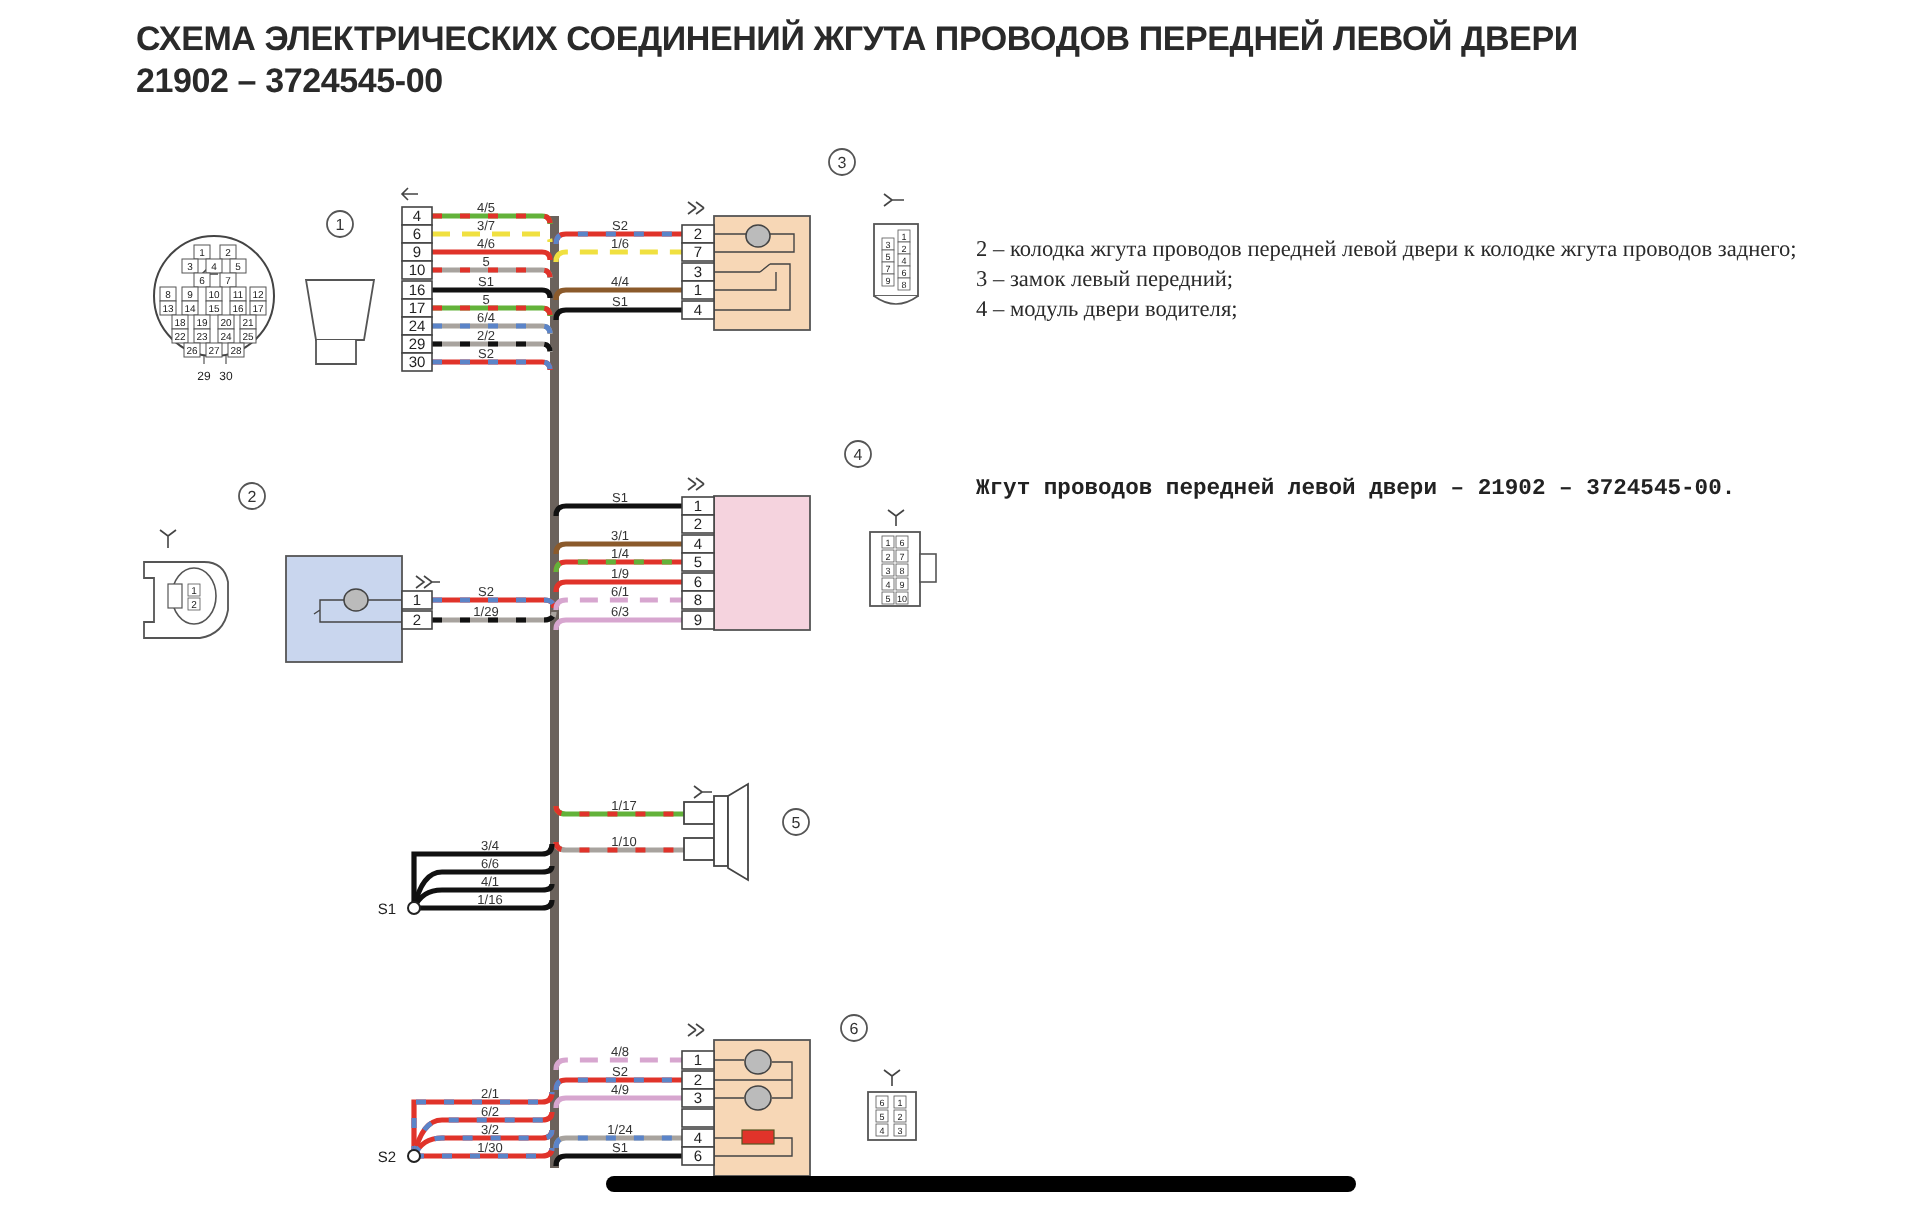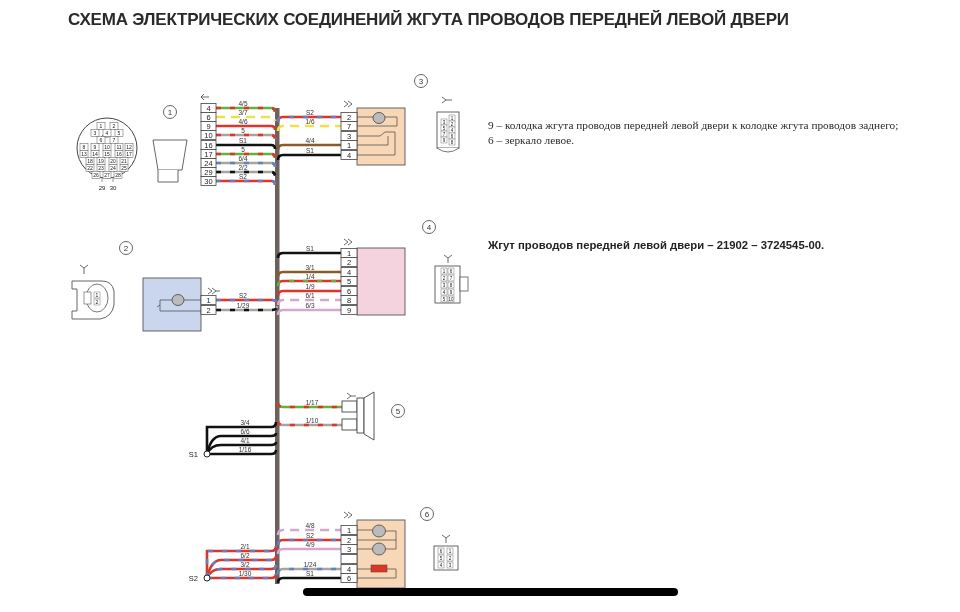--- a/index.html
+++ b/index.html
@@ -1,36 +1,38 @@
 <!DOCTYPE html>
 <html><head>
 <meta charset="utf-8">
 <style>
   html, body { margin:0; padding:0; background:#ffffff; }
   body { width:960px; height:612px; position:relative; overflow:hidden; font-family:"Liberation Sans", sans-serif; }
   .title { position:absolute; left:68px; top:9px; font-family:Liberation Sans, sans-serif; font-weight:bold; font-size:17px; color:#2a2a2a; line-height:21px; letter-spacing:-0.2px; }
   .legend { position:absolute; left:488px; top:118px; font-family:"Liberation Serif", serif; font-size:11.3px; color:#2a2a2a; line-height:15.2px; }
   .legend div { white-space:nowrap; }
-  .harness { position:absolute; left:488px; top:239px; font-family:Liberation Sans, sans-serif; font-weight:bold; font-size:11.3px; color:#222; white-space:nowrap; }
+  .harness { position:absolute; left:488px; top:239px; font-family:Liberation Mono, monospace; font-weight:bold; font-size:11.3px; color:#222; white-space:nowrap; }
   svg#diagram { position:absolute; left:0; top:0; }
   .pinlbl { font-family:"Liberation Sans", sans-serif; font-size:7.5px; fill:#222; }
   .wirelbl { font-family:"Liberation Sans", sans-serif; font-size:6.5px; fill:#333; }
   .num { font-family:"Liberation Sans", sans-serif; font-size:8px; fill:#333; }
   .home-bar { position:absolute; left:303px; top:588px; width:375px; height:8px; border-radius:4px; background:#000; }
 </style>
 </head>
 <body>
 
 <div class="title">
   <div>СХЕМА ЭЛЕКТРИЧЕСКИХ СОЕДИНЕНИЙ ЖГУТА ПРОВОДОВ ПЕРЕДНЕЙ ЛЕВОЙ ДВЕРИ</div>
+  <div>21902 – 3724545-00</div>
 </div>
 
 <div class="legend">
-  <div>9 – колодка жгута проводов передней левой двери к колодке жгута проводов заднего;</div>
-  <div>6 – зеркало левое.</div>
+  <div>2 – колодка жгута проводов передней левой двери к колодке жгута проводов заднего;</div>
+  <div>3 – замок левый передний;</div>
+  <div>4 – модуль двери водителя;</div>
 </div>
 
 <div class="harness">Жгут проводов передней левой двери – 21902 – 3724545-00.</div>
 
 <svg id="diagram" width="960" height="612">
   <g id="wires-layer">
       <rect x="275" y="108" width="4.5" height="476" fill="#6b625c"></rect>
       <path d="M216 108 H271 q4 0 4 4" fill="none" stroke="#63b23a" stroke-width="2.6"></path>
       <path d="M216 108 H271 q4 0 4 4" fill="none" stroke="#e0332a" stroke-width="2.6" stroke-dasharray="5 9"></path>
       <path d="M216 117 H271 q4 0 4 4" fill="none" stroke="#f0e040" stroke-width="2.6" stroke-dasharray="9 6"></path>

